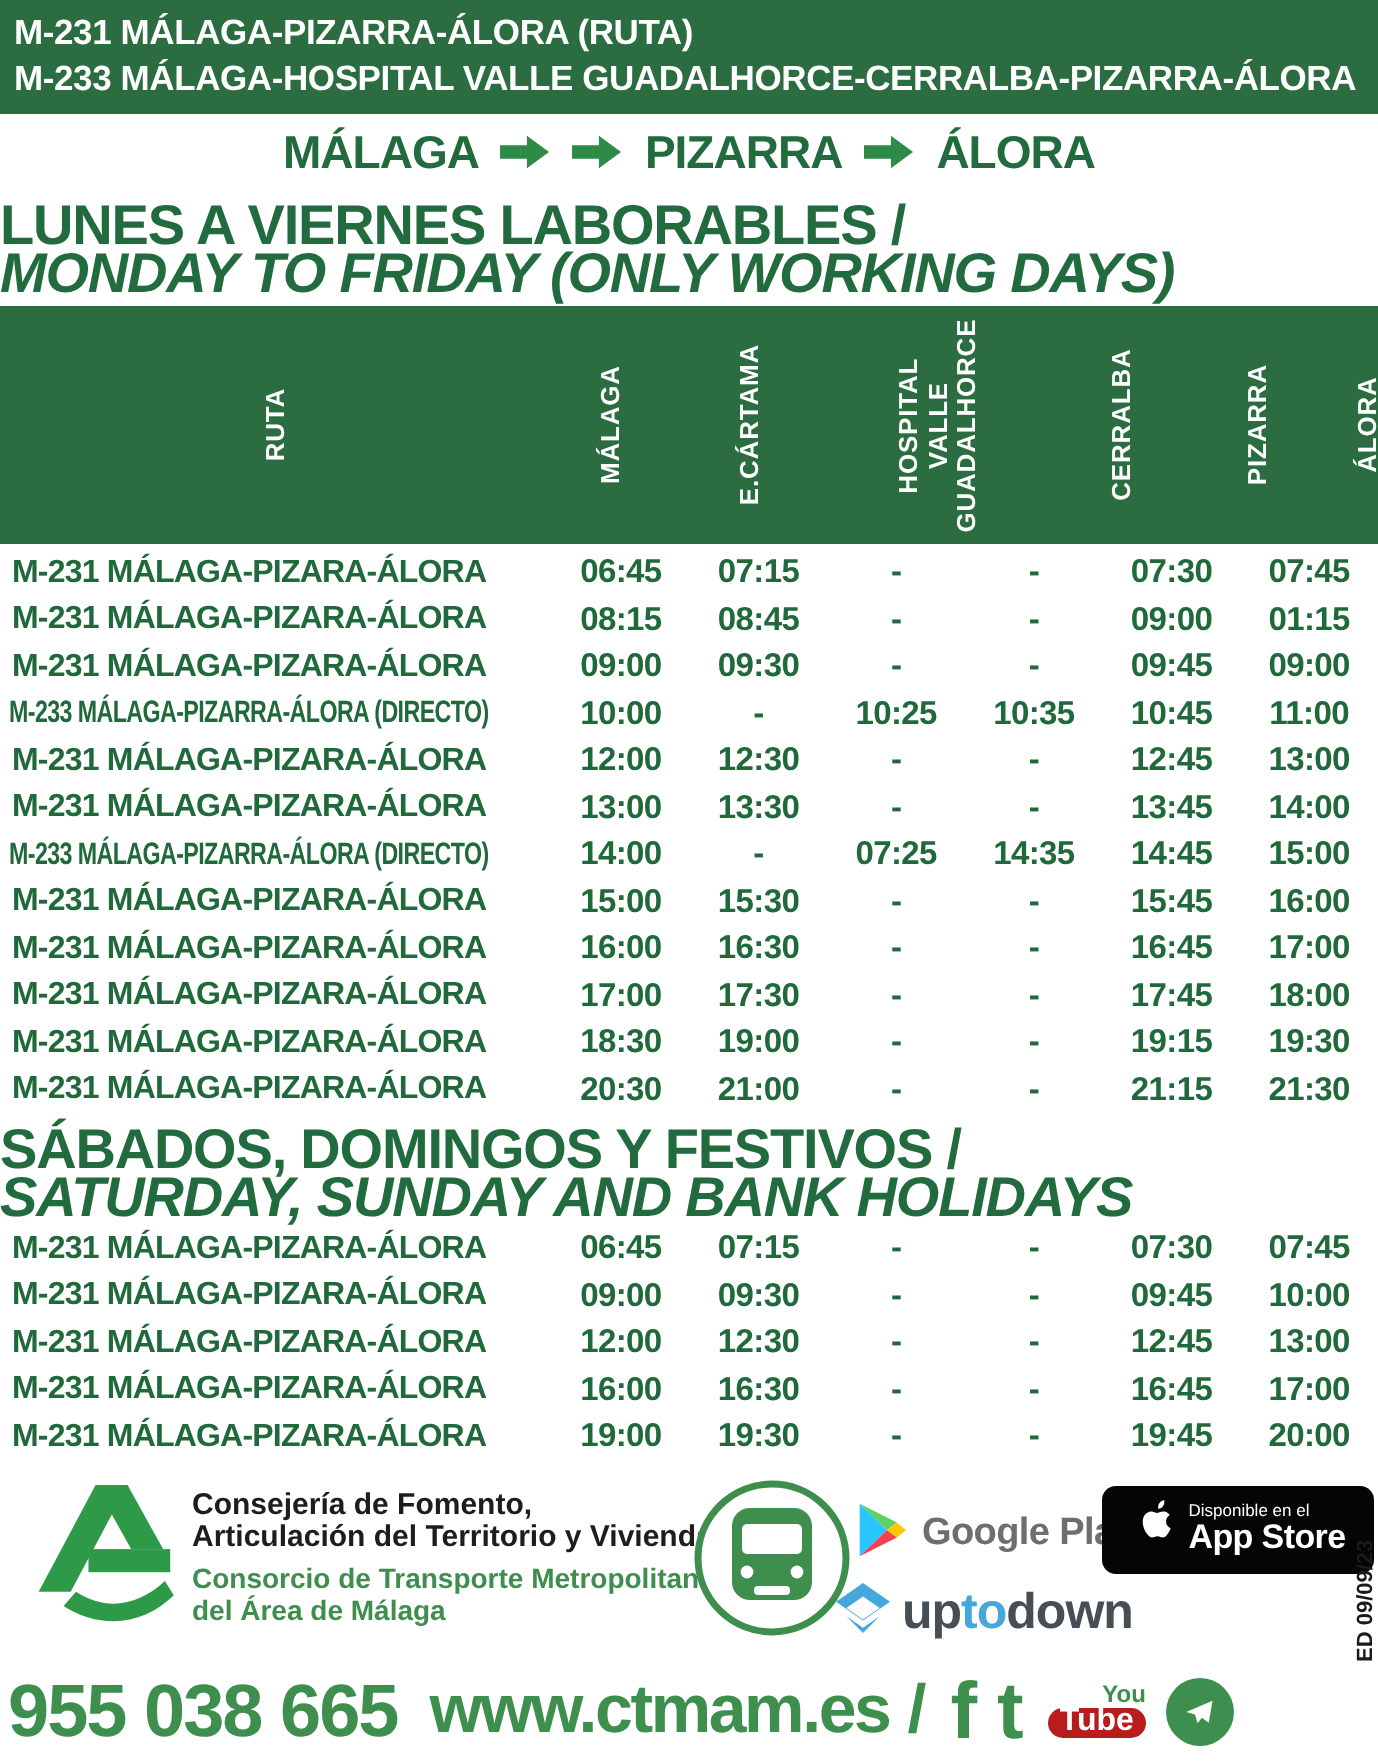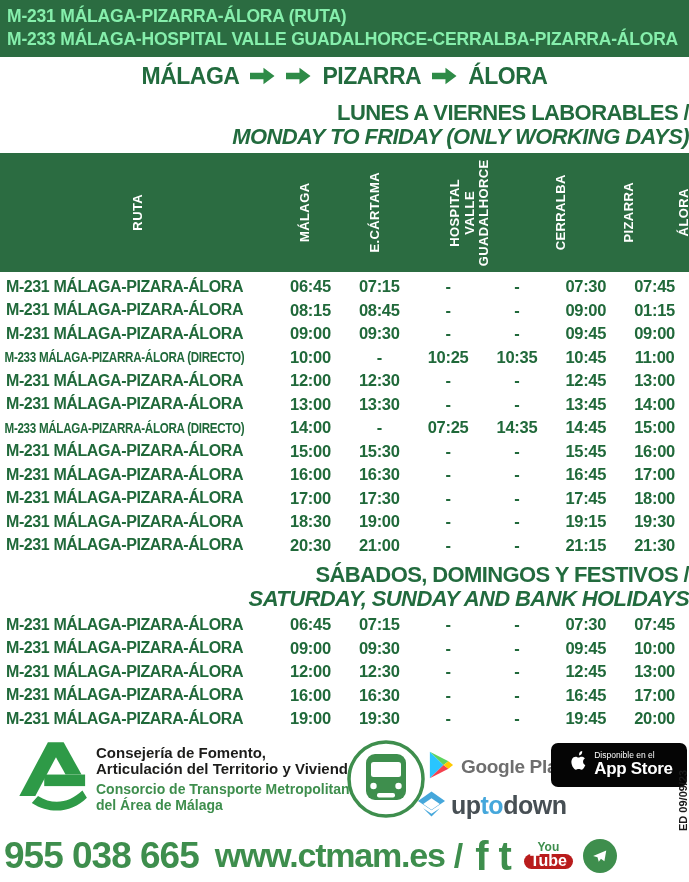--- a/index.html
+++ b/index.html
@@ -1,26 +1,26 @@
 <!DOCTYPE html>
 <html><head>
 <meta charset="utf-8">
 <style>
   html,body{margin:0;padding:0;background:#fff;}
   .page{width:689px;height:882px;overflow:hidden;position:relative;background:#fff;
         font-family:"Liberation Sans",sans-serif;}
   
-  .banner{background:#2B6C41;color:#86efac;padding:5px 0 7px 7px;
+  .banner{background:#2B6C41;color:#ffffff;padding:5px 0 7px 7px;
           font-weight:700;font-size:17.5px;line-height:22.5px;letter-spacing:-0.2px;}
   
   .route-strip{display:flex;justify-content:center;align-items:center;gap:11px;height:38px;
                color:#226B3E;font-weight:700;font-size:23px;letter-spacing:-0.5px;}
   .arrow-icon svg{display:block;fill:#2E8B47;}
   
-  .stitle{text-align:right;color:#226B3E;font-weight:700;font-size:22px;line-height:23.5px;
+  .stitle{text-align:left;color:#226B3E;font-weight:700;font-size:28px;line-height:23.5px;
           letter-spacing:-0.6px;margin-top:6px;}
   .stitle .en{font-style:italic;}
   
   .thead{display:grid;grid-template-columns:276px repeat(6,1fr);height:119px;background:#2B6C41;
          align-items:center;justify-items:center;margin-top:5px;}
   .rot{transform:rotate(-90deg);color:#fff;font-weight:700;font-size:13px;line-height:1.12;
        letter-spacing:0.4px;text-align:center;white-space:pre-line;}
   
   .rows{margin-top:3px;}
   .trow{display:grid;grid-template-columns:276px repeat(6,1fr);height:23.5px;align-items:center;}
@@ -49,21 +49,21 @@
   .edition-label{position:absolute;right:0;top:-4px;height:92px;writing-mode:vertical-rl;
                  transform:rotate(180deg);font-size:11px;font-weight:700;color:#1a1a1a;
                  display:flex;align-items:center;}
   
   .bottom{display:flex;align-items:center;margin-top:2px;padding-left:4px;height:46px;color:#3E8E4D;}
   .phone{font-size:37px;font-weight:700;letter-spacing:-1px;}
   .website{font-size:34px;font-weight:700;letter-spacing:-1.2px;margin-left:16px;}
   .slash{font-size:34px;font-weight:700;margin-left:9px;}
   .fb{font-size:40px;font-weight:800;margin-left:12px;line-height:1;}
   .tw{font-size:40px;font-weight:800;margin-left:10px;line-height:1;}
-  .yt{margin-left:12px;display:flex;flex-direction:column;align-items:center;}
+  .yt{margin-left:12px;display:flex;flex-direction:column;align-items:flex-end;}
   .yt-top{font-size:12px;font-weight:800;line-height:11px;}
   .yt-box{background:#b91c1c;color:#fff;border-radius:8px;padding:1px 6px 2px;font-size:16px;
           font-weight:800;line-height:12px;margin-top:1px;}
   .tg{margin-left:10px;width:34px;height:34px;border-radius:50%;background:#3E8E4D;
       display:flex;align-items:center;justify-content:center;}
 </style>
 </head>
 <body>
 
 <div class="page">

